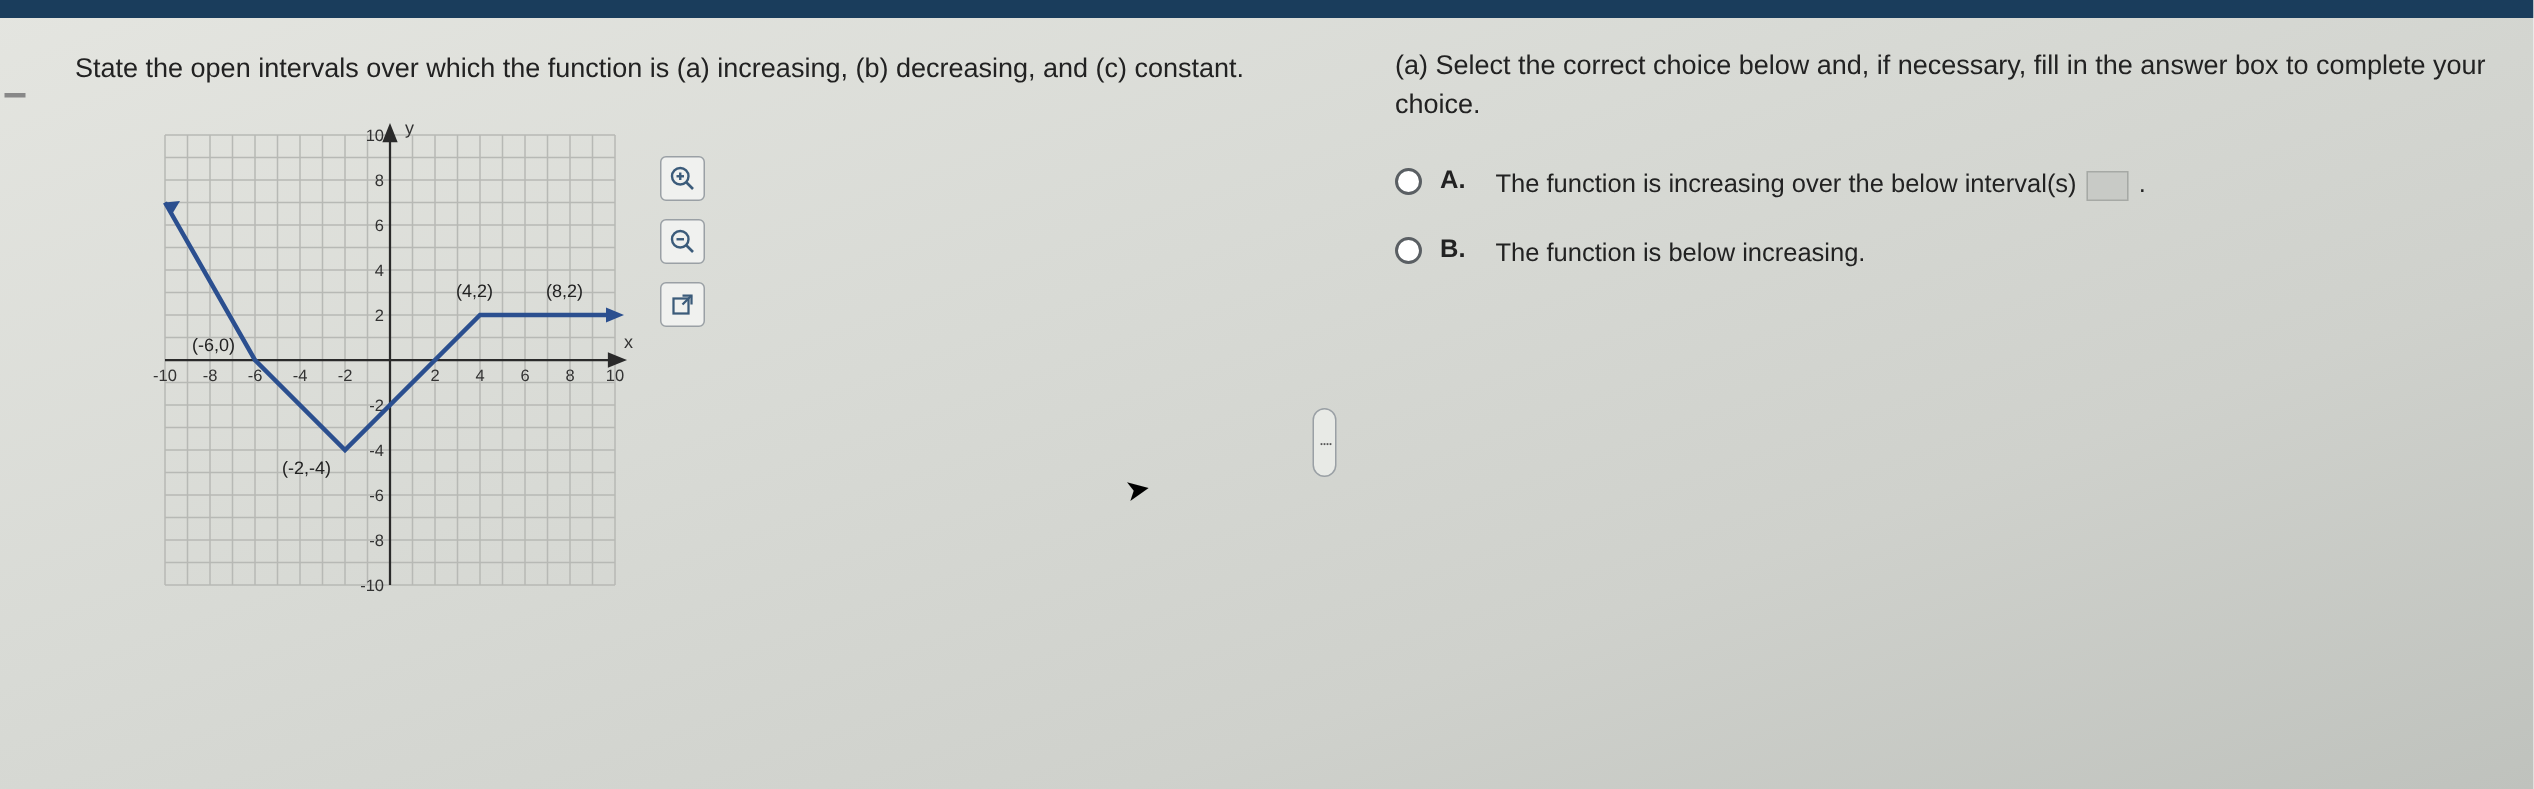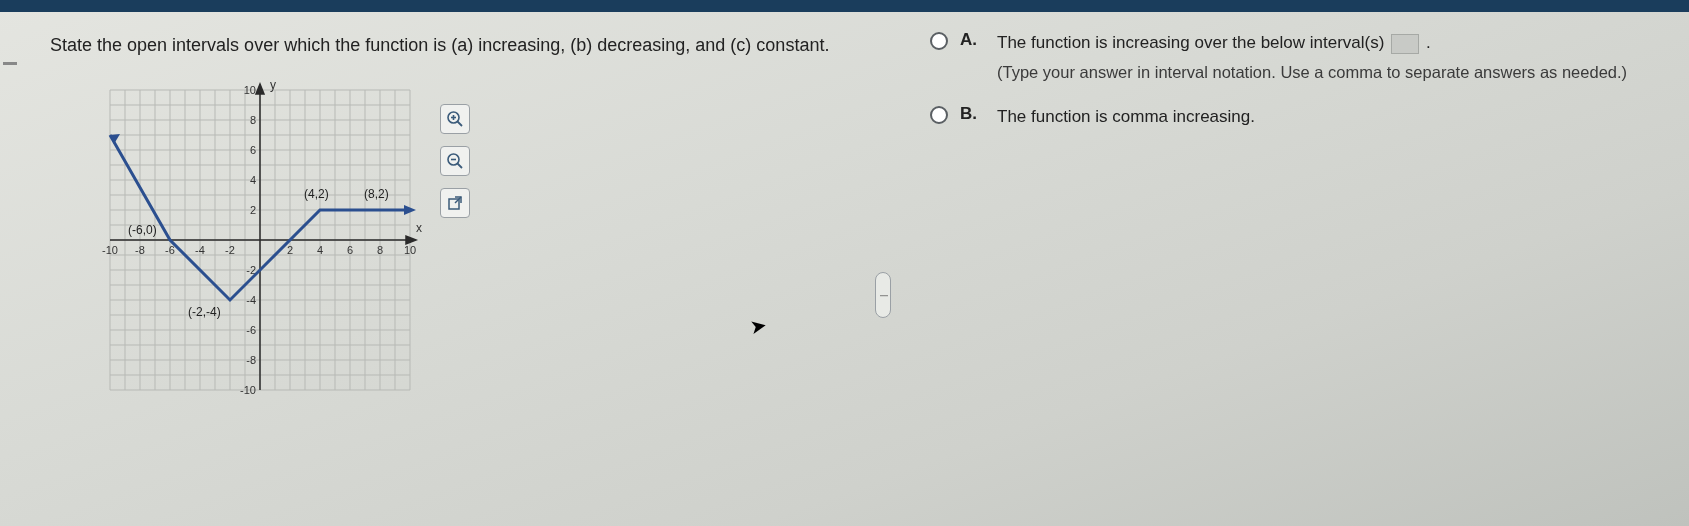--- a/index.html
+++ b/index.html
@@ -286,32 +286,32 @@
     </div>
 
     <div class="cursor">➤</div>
   </div>
 
   <div class="divider-handle">
     <span>····</span>
   </div>
 
   <div class="right-panel">
+    <p class="rp-title">(a) Select the correct choice below and, if necessary, fill in the answer box to complete your choice.</p>
 
     <div class="choice">
       <div class="radio"></div>
       <div class="choice-label">A.</div>
       <div class="choice-body">
         <span>The function is increasing over the below interval(s) </span>
         <span class="answer-box"></span>
         <span>.</span>
-        <div class="hint">(Type your answer in interval notation. Use a comma to separate answers as needed.)</div>
       </div>
     </div>
 
     <div class="choice">
       <div class="radio"></div>
       <div class="choice-label">B.</div>
-      <div class="choice-body">The function is comma increasing.</div>
+      <div class="choice-body">The function is below increasing.</div>
     </div>
   </div>
 
 </div>
 
 </body></html>

